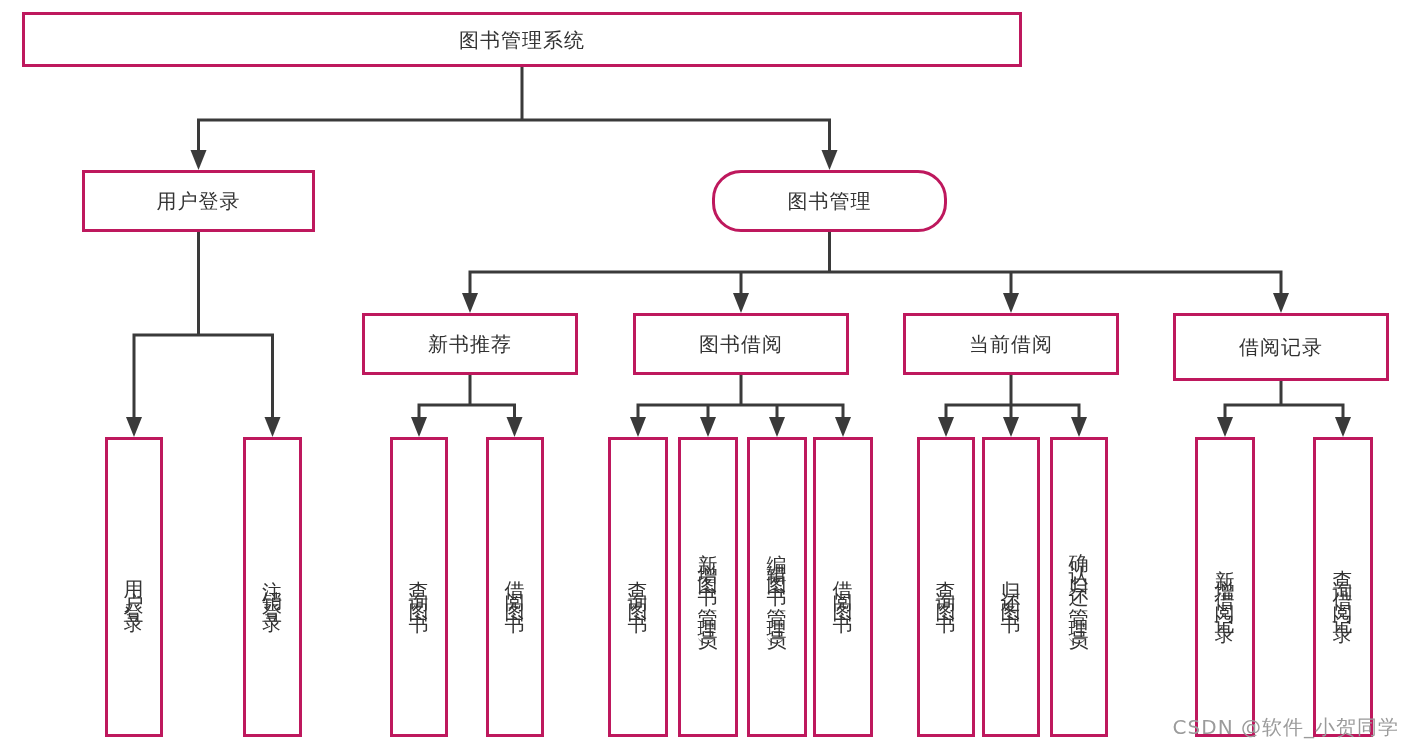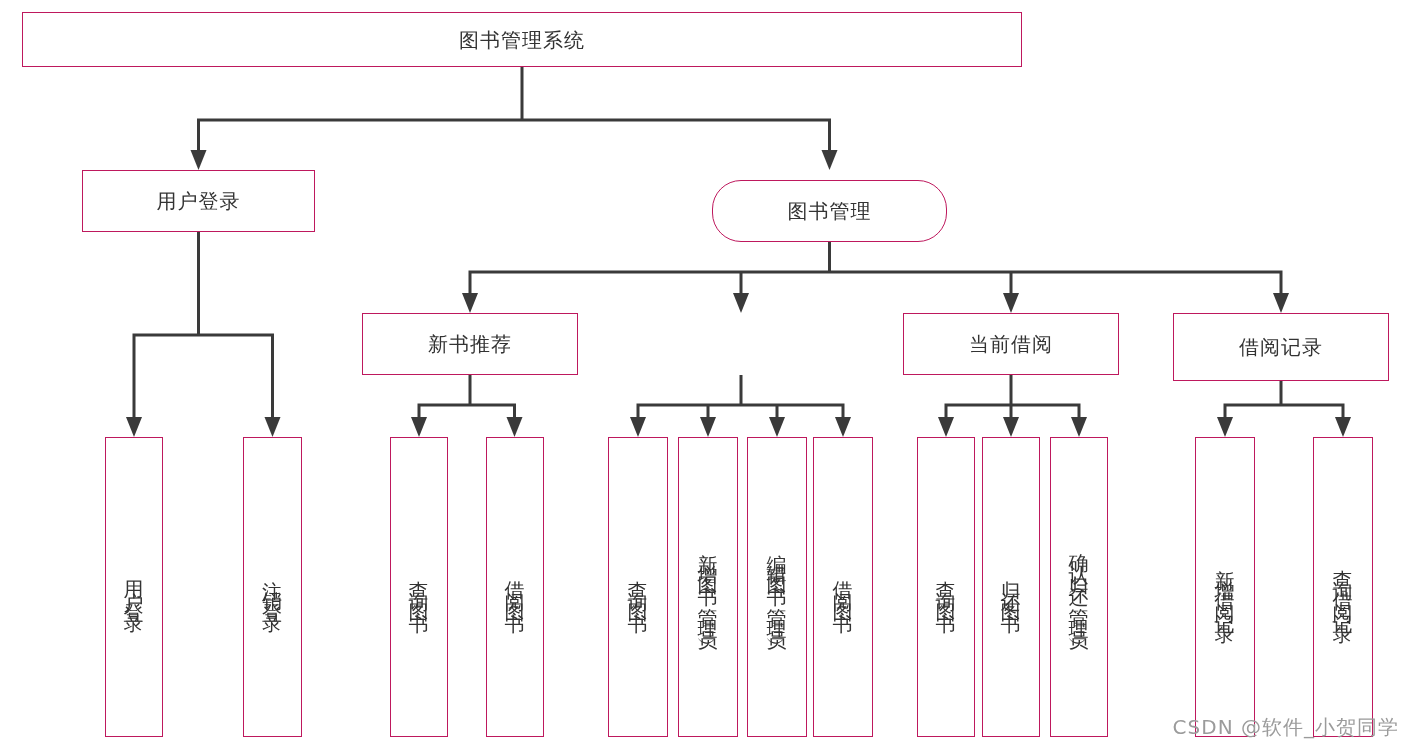--- a/index.html
+++ b/index.html
@@ -15,21 +15,21 @@
   }
   .connectors {
     position: absolute;
     left: 0; top: 0;
     width: 1405px; height: 747px;
     z-index: 1;
   }
   .box {
     position: absolute;
     box-sizing: border-box;
-    border: 1px solid #be185d;
+    border: 3px solid #be185d;
     background: #ffffff;
     display: flex;
     align-items: center;
     justify-content: center;
     font-size: 20px;
     line-height: 1;
     z-index: 2;
   }
   .hlabel { letter-spacing: 1px; white-space: nowrap; }
   .leaf .vlabel {
@@ -88,26 +88,29 @@
     </g>
   </svg>
 
   <div class="box" style="left:22px; top:12px; width:1000px; height:55px;">
     <span class="hlabel">图书管理系统</span>
   </div>
 
   <div class="box" style="left:82px; top:170px; width:233px; height:62px;">
     <span class="hlabel">用户登录</span>
   </div>
-  <div class="box" style="left:712px; top:180px; width:235px; height:62px;border-radius:29px;">
+  <div class="box" style="left:712px; top:170px; width:235px; height:62px;border-radius:29px;">
     <span class="hlabel">图书管理</span>
   </div>
 
   <div class="box" style="left:362px; top:313px; width:216px; height:62px;text-align:center;">
     <span class="hlabel">新书推荐</span>
+  </div>
+  <div class="box" style="left:633px; top:313px; width:216px; height:62px;">
+    <span class="hlabel">图书借阅</span>
   </div>
   <div class="box" style="left:903px; top:313px; width:216px; height:62px;">
     <span class="hlabel">当前借阅</span>
   </div>
   <div class="box" style="left:1173px; top:313px; width:216px; height:68px;">
     <span class="hlabel">借阅记录</span>
   </div>
 
   <div class="box leaf" style="left:105px; top:437px; width:58px; height:300px;">
     <span class="vlabel">用户登录</span>

